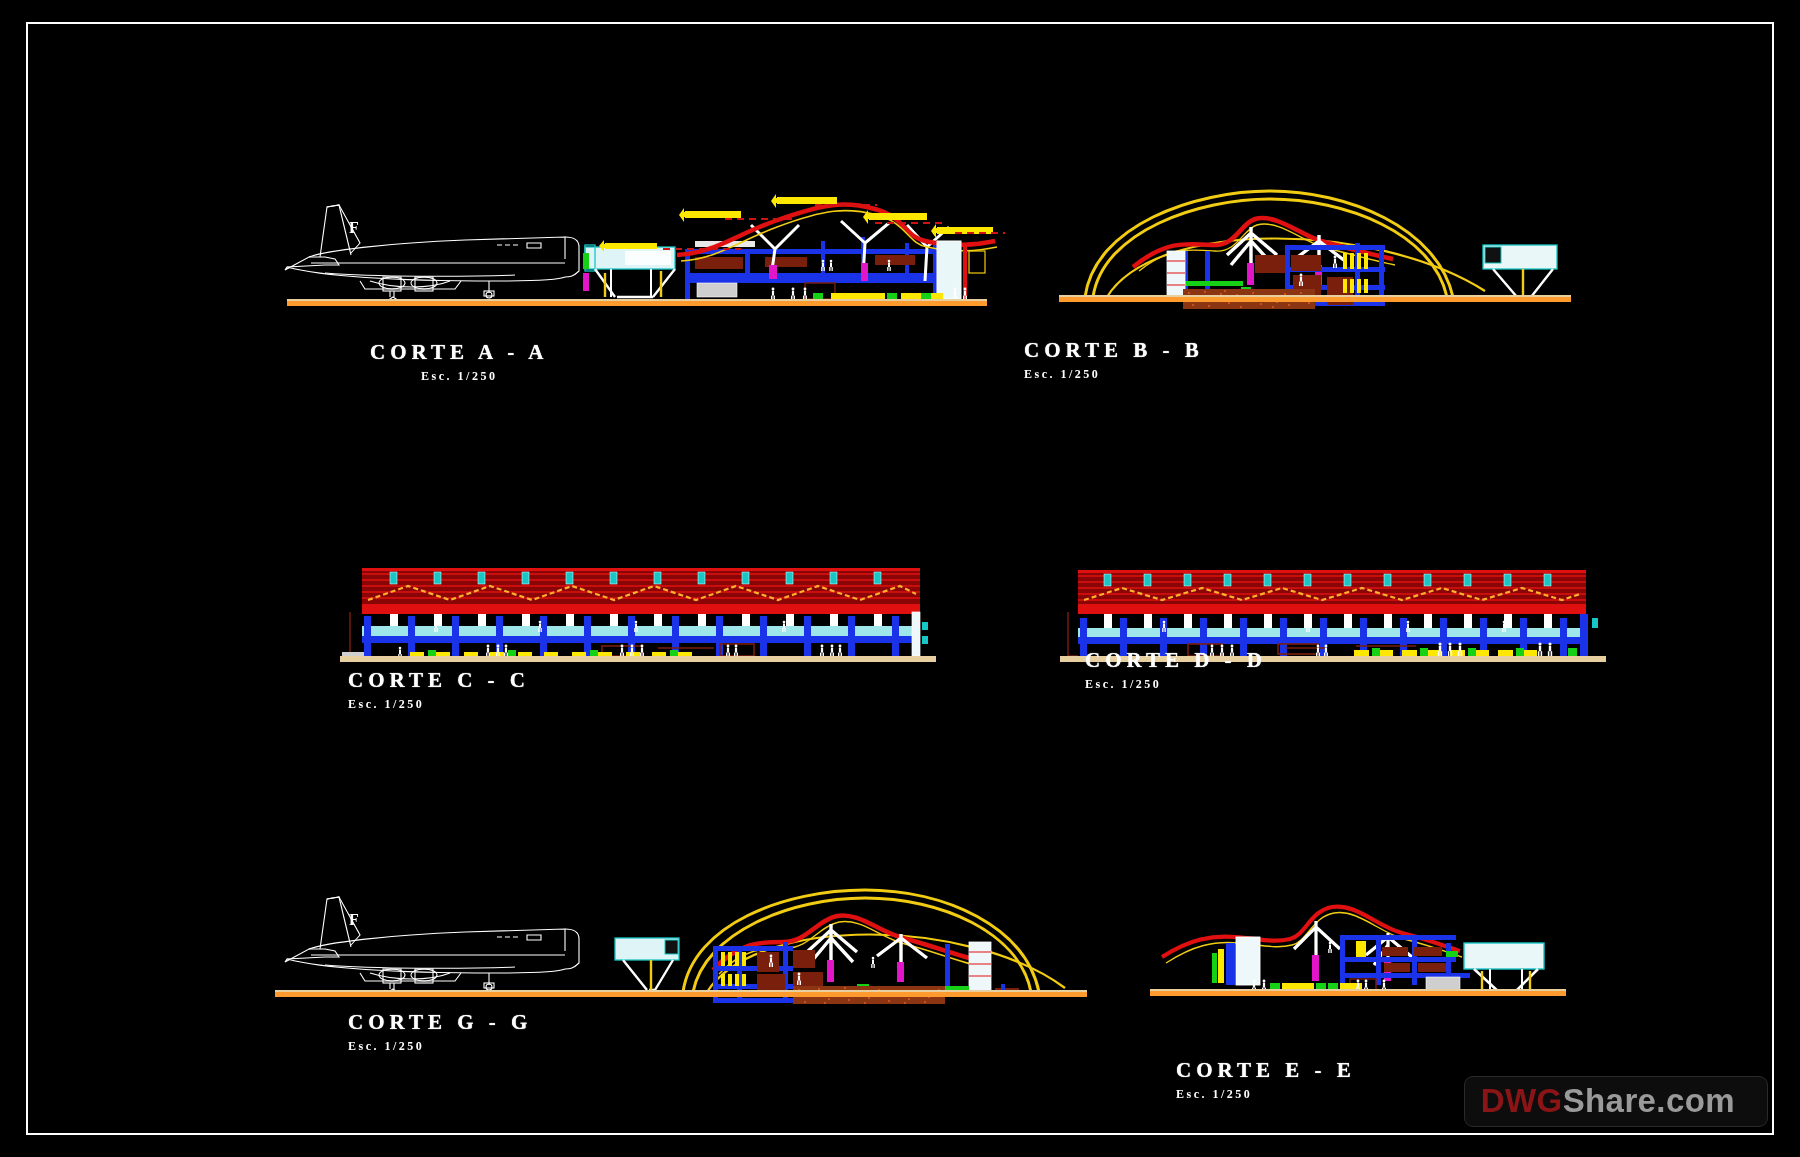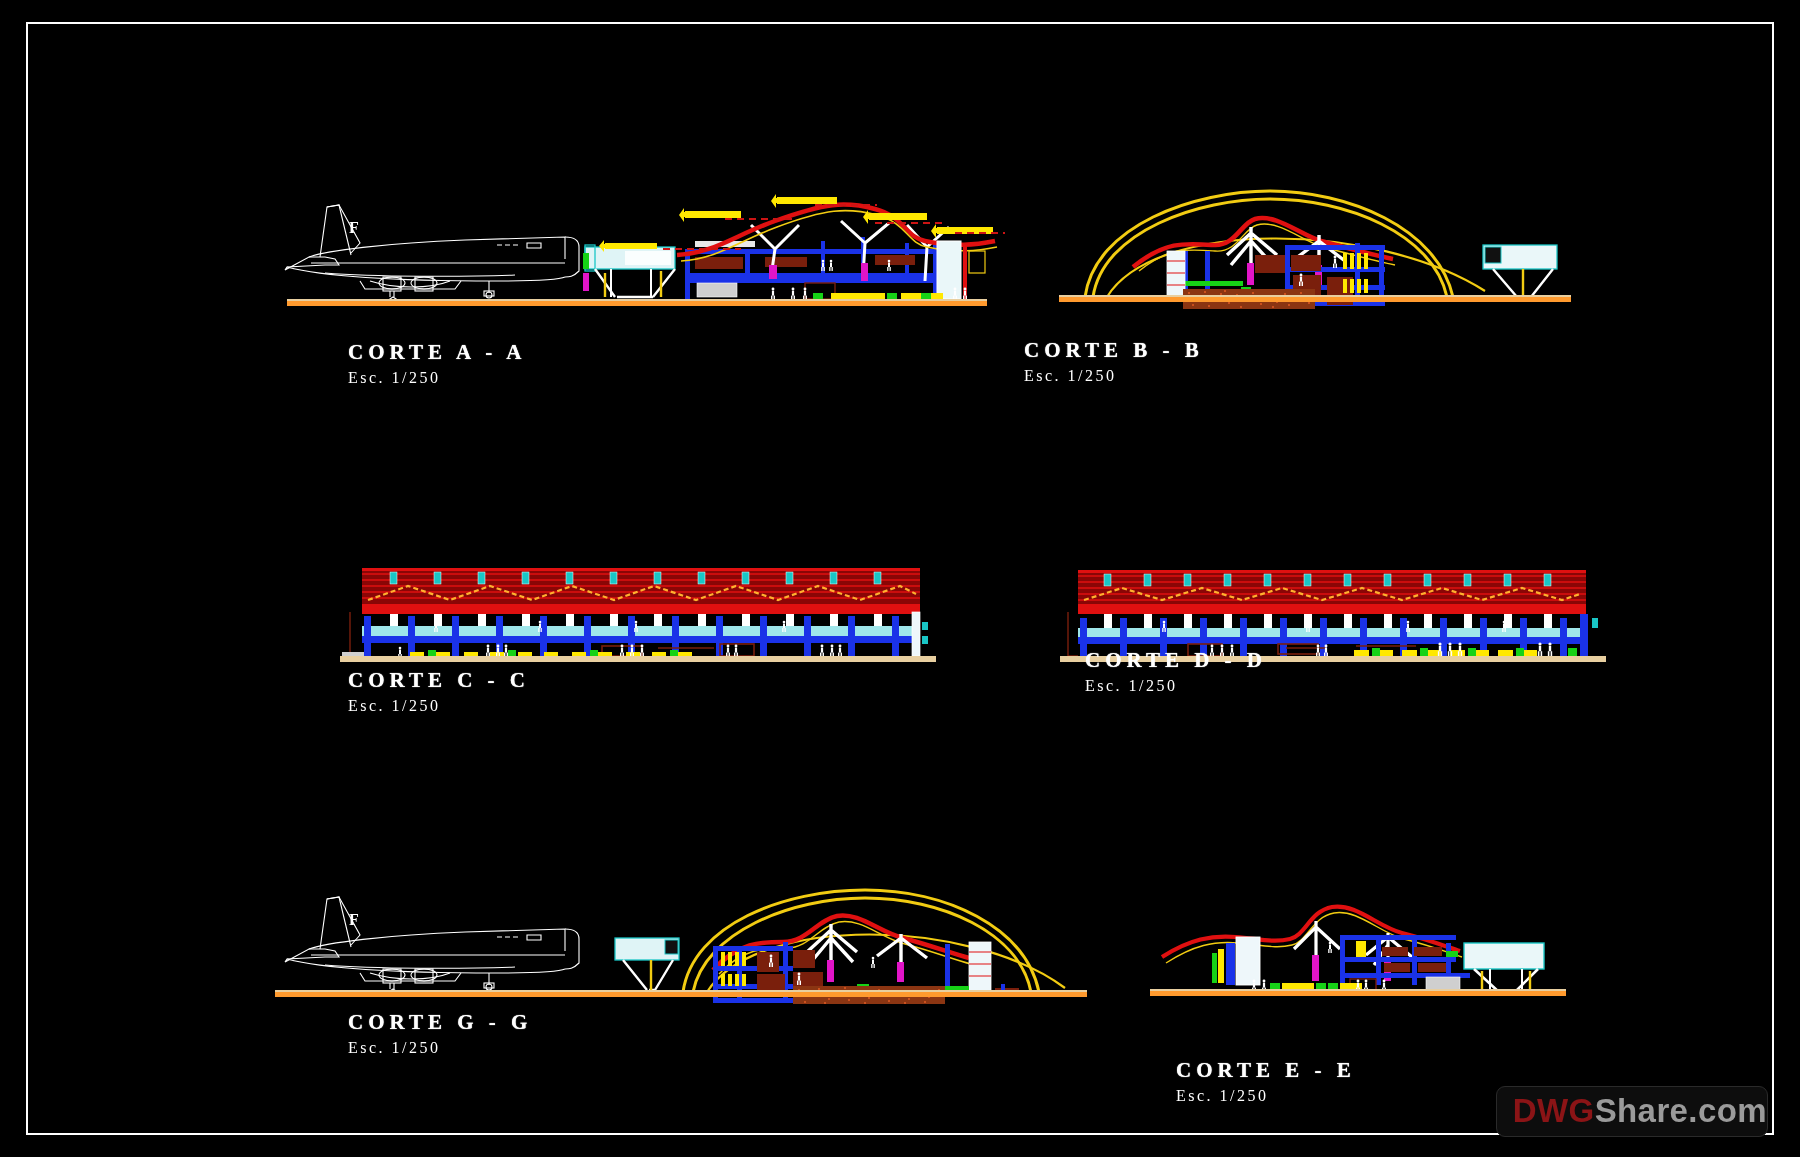--- a/index.html
+++ b/index.html
@@ -8,25 +8,25 @@
        font-family:"Liberation Sans",sans-serif;}
   #sheet{position:absolute;inset:0;background:#000;}
   .frame{position:absolute;left:26px;top:22px;right:26px;bottom:22px;
          border:2px solid #ffffff;pointer-events:none;}
   .sect{position:absolute;}
   svg{display:block;overflow:visible;}
   .title-blk{position:absolute;color:#fff;}
   .title-main{font-size:21px;font-weight:bold;letter-spacing:5px;
               font-family:"Liberation Serif",serif;white-space:nowrap;
               text-shadow:0 0 1px #fff;}
-  .title-sub{font-size:16px;font-weight:normal;letter-spacing:2.5px;margin-top:4px;
+  .title-sub{font-size:12px;font-weight:bold;letter-spacing:2.5px;margin-top:4px;
              font-family:"Liberation Serif",serif;white-space:nowrap;}
-  .wm{position:absolute;right:32px;bottom:20px;
+  .wm{position:absolute;right:32px;bottom:30px;
       background:#0d0d0d;border:1px solid #2a2a2a;border-radius:9px;
-      padding:7px 0 9px 16px;font-size:33px;font-weight:bold;
+      padding:7px 32px 9px 16px;font-size:33px;font-weight:bold;
       letter-spacing:.4px;line-height:1;font-family:"Liberation Sans",sans-serif;margin-top:19px;}
   .wm .r{color:#8b1416;}
   .wm .g{color:#9a9a9a;}
 </style>
 </head>
 <body>
 
 <div id="sheet">
 
   <div class="frame"></div>
@@ -183,21 +183,21 @@
         <rect x="566" y="108" width="54" height="6" fill="#ffe800"></rect>
         <rect x="622" y="108" width="10" height="6" fill="#16d216"></rect>
         <rect x="636" y="108" width="42" height="6" fill="#ffe800"></rect>
         <rect x="656" y="108" width="10" height="6" fill="#16d216"></rect>
       </g>
 
       <rect x="22" y="116" width="700" height="5" fill="#ff9a2e"></rect>
       <rect x="22" y="114" width="700" height="2" fill="#e8cfa0"></rect>
     </svg>
   </div>
-  <div class="title-blk" style="left:348px;top:340px;">
+  <div class="title-blk" style="left:370px;top:340px;text-align:center;">
     <div class="title-main">CORTE  A - A</div>
     <div class="title-sub">Esc. 1/250</div>
   </div>
 
   <div class="sect" style="left:1055px;top:185px;width:520px;height:130px;">
     <svg width="520" height="130" viewBox="0 0 520 130">
 
       <g fill="none" stroke="#f2cc12" stroke-width="3">
         <path d="M30 112 C 40 40, 140 6, 215 6 C 292 6, 382 42, 398 112"></path>
         <path d="M38 112 C 48 46, 144 14, 215 14 C 290 14, 378 48, 392 112"></path>

